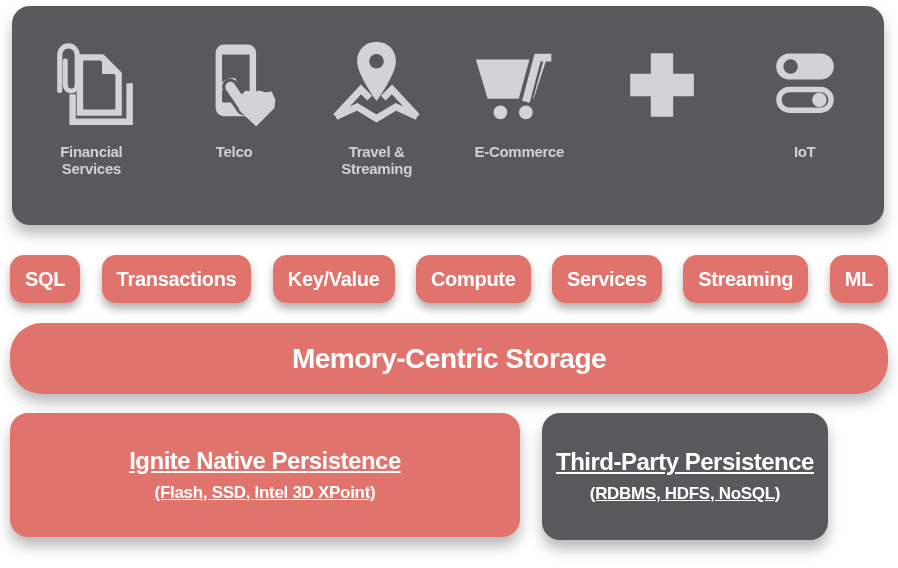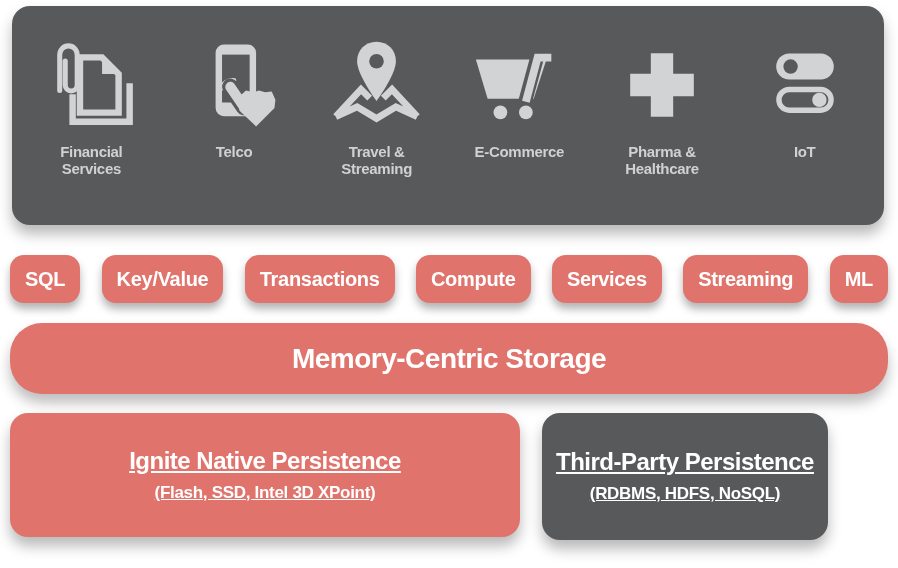--- a/index.html
+++ b/index.html
@@ -128,24 +128,20 @@
         <div></div>
       </div>
     </div>
 
     <div class="industry">
       <div class="icon-holder">
         <svg width="86" height="86" viewBox="0 0 100 100">
           <path d="M37,13 h26 v24 h24 v26 h-24 v24 h-26 v-24 h-24 v-26 h24 z" fill="currentColor"></path>
         </svg>
       </div>
-      <div class="label">
-        <div>Pharma &amp;</div>
-        <div>Healthcare</div>
-      </div>
     </div>
 
     <div class="industry">
       <div class="icon-holder">
         <svg width="90" height="90" viewBox="0 0 100 100">
           <rect x="18" y="15" width="64" height="29" rx="14.5" fill="currentColor"></rect>
           <circle cx="34" cy="29.5" r="8" fill="#58595b"></circle>
           <rect x="21" y="55" width="58" height="23" rx="11.5" fill="none" stroke="currentColor" stroke-width="6"></rect>
           <circle cx="66" cy="66.5" r="8" fill="currentColor"></circle>
         </svg>
@@ -153,22 +149,22 @@
       <div class="label">
         <div>IoT</div>
         <div></div>
       </div>
     </div>
 
   </div>
 
   <div class="pills">
     <div class="pill">SQL</div>
+    <div class="pill">Transactions</div>
     <div class="pill">Key/Value</div>
-    <div class="pill">Transactions</div>
     <div class="pill">Compute</div>
     <div class="pill">Services</div>
     <div class="pill">Streaming</div>
     <div class="pill">ML</div>
   </div>
 
   <div class="memory-bar">
     <span>Memory-Centric Storage</span>
   </div>
 

